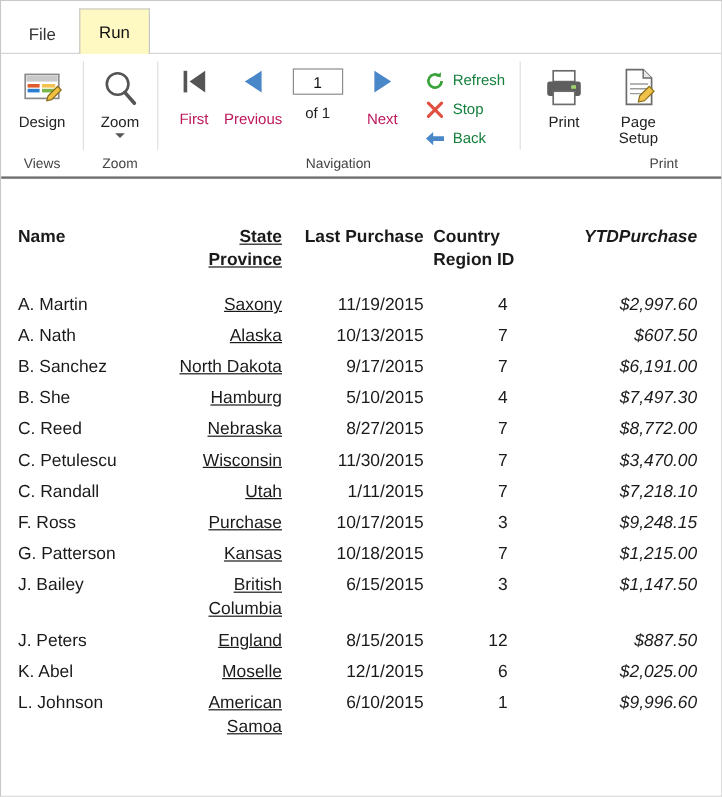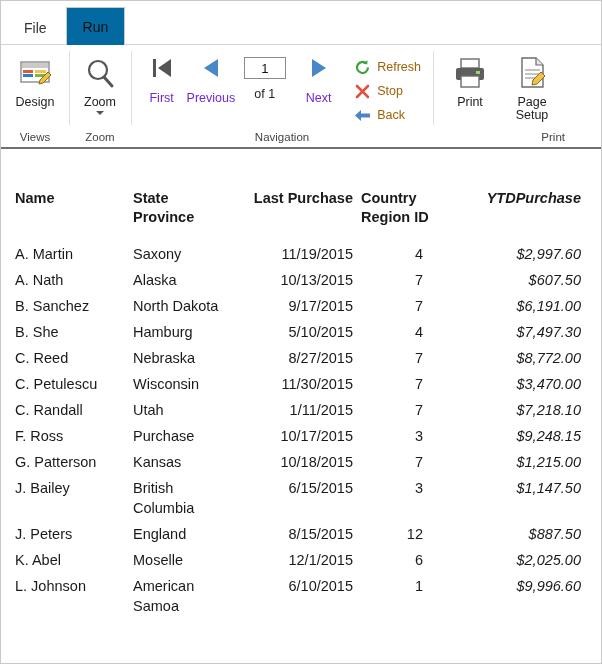--- a/index.html
+++ b/index.html
@@ -38,21 +38,21 @@
     justify-content: center;
     font-size: 14px;
     color: #333;
     background: #f1f1f1;
     border: 1px solid #d4d4d4;
     border-bottom: none;
     margin-right: 2px;
     cursor: default;
   }
   .tab.active {
-    background: #0369a1;
+    background: #fef9c3;
     border-color: #c8c8c8;
     color: #111;
     position: relative;
     z-index: 3;
     height: 38px;
   }
   .tab.file {
     background: #ffffff;
     border-color: #ffffff;
     color: #333;
@@ -124,21 +124,21 @@
   .navbtn {
     width: 54px;
     display: flex;
     flex-direction: column;
     align-items: center;
     padding-top: 6px;
     cursor: default;
   }
   .navbtn .lbl {
     font-size: 12.5px;
-    color: #6d28d9;
+    color: #be185d;
     margin-top: 6px;
   }
 
   .pagebox {
     display: flex;
     flex-direction: column;
     align-items: center;
     padding-top: 8px;
     width: 64px;
   }
@@ -169,21 +169,21 @@
   }
   .smallbtn {
     display: flex;
     align-items: center;
     height: 24px;
     padding: 0 6px;
     cursor: default;
   }
   .smallbtn .lbl {
     font-size: 12.5px;
-    color: #a16207;
+    color: #15803d;
     margin-left: 6px;
   }
   .smallbtn .icon { width:18px; height:18px; display:flex; align-items:center; justify-content:center; }
 
   
   .report {
     flex: 1 1 auto;
     background: #ffffff;
     padding: 40px 14px 0 14px;
     overflow: hidden;
@@ -199,21 +199,21 @@
     vertical-align: top;
     padding: 0 6px 14px 0;
     line-height: 19px;
   }
   table.rpt td {
     padding: 3px 6px 3px 0;
     line-height: 20px;
     vertical-align: top;
   }
   .col-name  { text-align: left;  width: 118px; }
-  .col-state { text-align: left;  width: 108px; }
+  .col-state { text-align: right;  width: 108px; text-decoration: underline; }
   .col-date  { text-align: right; width: 120px; padding-right: 8px !important; }
   .col-cr    { text-align: left;  width: 100px; }
   .col-ytd   { text-align: right; font-style: italic; }
   th.col-cr  { text-align: left; }
   td.col-cr  { text-align: right; padding-right: 38px !important; }
   th.col-date{ text-align: right; }
 </style>
 </head>
 <body>
 

